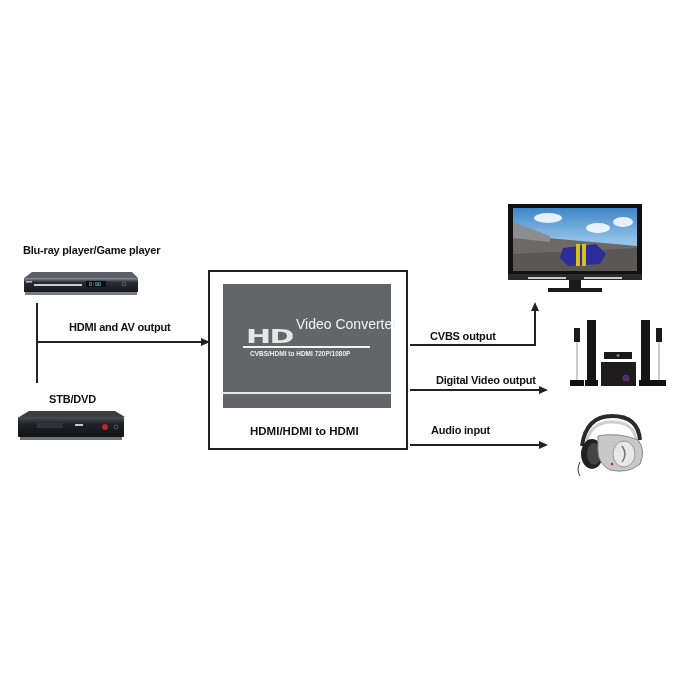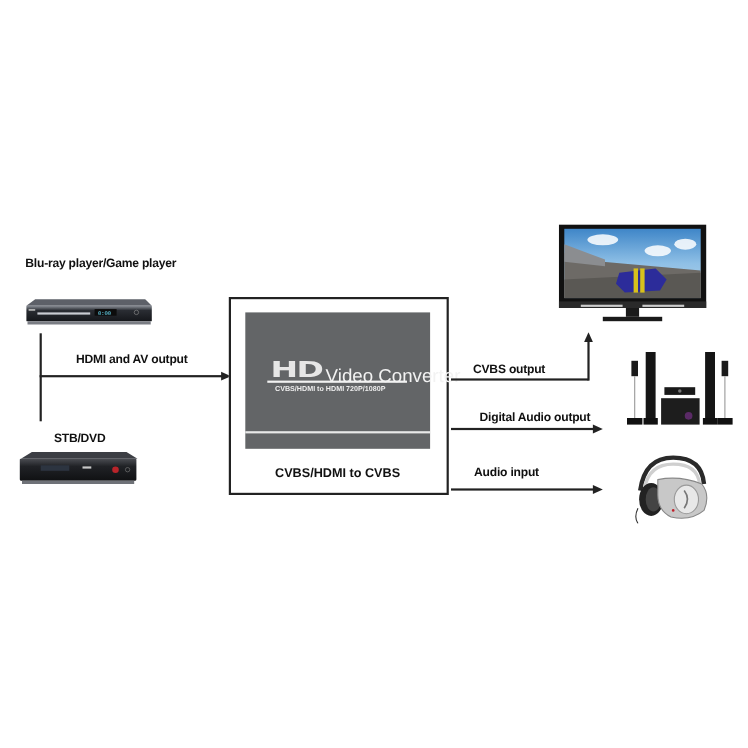--- a/index.html
+++ b/index.html
@@ -5,30 +5,30 @@
   html,body{margin:0;padding:0;background:#fff;}
   body{width:680px;height:680px;position:relative;overflow:hidden;font-family:"Liberation Sans",sans-serif;}
   .lbl{position:absolute;font-size:11px;font-weight:bold;color:#111;white-space:nowrap;letter-spacing:-0.2px;}
   .line{position:absolute;background:#222;}
   .arrow-r{position:absolute;width:0;height:0;border-top:4px solid transparent;border-bottom:4px solid transparent;border-left:9px solid #222;}
   .arrow-u{position:absolute;width:0;height:0;border-left:4px solid transparent;border-right:4px solid transparent;border-bottom:9px solid #222;}
   .box{position:absolute;left:208px;top:270px;width:200px;height:180px;border:2px solid #222;box-sizing:border-box;background:#fff;}
   .panel{position:absolute;left:223px;top:284px;width:168px;height:124px;background:#636567;}
   .panel-sep{position:absolute;left:223px;top:392px;width:168px;height:1.5px;background:#e8e8e8;}
   .hd-logo{position:absolute;left:246px;top:326px;font-family:"DejaVu Sans",sans-serif;font-weight:900;font-size:20px;color:#e6e6e6;letter-spacing:-1px;transform:scaleX(1.5);transform-origin:left center;line-height:1;}
-  .vc{position:absolute;left:296px;top:332px;font-size:17px;color:#f2f2f2;white-space:nowrap;}
+  .vc{position:absolute;left:296px;top:316px;font-size:14px;color:#f2f2f2;white-space:nowrap;}
   .underline{position:absolute;left:243px;top:346px;width:127px;height:1.5px;background:#f2f2f2;}
   .sub{position:absolute;left:250px;top:350px;font-size:6.5px;font-weight:bold;color:#eee;white-space:nowrap;}
   .box-caption{position:absolute;left:250px;top:425px;font-size:11.5px;font-weight:bold;color:#111;white-space:nowrap;}
   svg{position:absolute;}
 </style>
 </head>
 <body>
 
-<div class="lbl" style="left:23px;top:234px;text-align:right;">Blu-ray player/Game player</div>
+<div class="lbl" style="left:23px;top:244px;text-align:right;">Blu-ray player/Game player</div>
 <div class="lbl" style="left:49px;top:393px;">STB/DVD</div>
 
 <svg style="left:22px;top:270px;" width="118" height="30" viewBox="0 0 118 30">
   <defs>
     <linearGradient id="bg1" x1="0" y1="0" x2="0" y2="1">
       <stop offset="0" stop-color="#8a8e96"></stop>
         <stop offset="0.3" stop-color="#2a2d33"></stop>
         <stop offset="1" stop-color="#15171b"></stop>
     </linearGradient>
   </defs>
@@ -64,30 +64,30 @@
 <div class="arrow-r" style="left:201px;top:337.5px;"></div>
 <div class="lbl" style="left:69px;top:321px;">HDMI and AV output</div>
 
 <div class="box"></div>
 <div class="panel"></div>
 <div class="hd-logo">HD</div>
 <div class="vc">Video Converter</div>
 <div class="underline"></div>
 <div class="sub">CVBS/HDMI to HDMI 720P/1080P</div>
 <div class="panel-sep"></div>
-<div class="box-caption">CVBS/HDMI to CVBS</div>
+<div class="box-caption">HDMI/HDMI to HDMI</div>
 
 <div class="line" style="left:410px;top:344px;width:125px;height:1.5px;"></div>
 <div class="line" style="left:534px;top:310px;width:1.5px;height:35.5px;"></div>
 <div class="arrow-u" style="left:530.7px;top:302px;"></div>
 <div class="lbl" style="left:430px;top:330px;">CVBS output</div>
 
 <div class="line" style="left:410px;top:389px;width:130px;height:1.5px;"></div>
 <div class="arrow-r" style="left:539px;top:385.7px;"></div>
-<div class="lbl" style="left:436px;top:374px;">Digital Audio output</div>
+<div class="lbl" style="left:436px;top:374px;">Digital Video output</div>
 
 <div class="line" style="left:410px;top:444px;width:130px;height:1.5px;"></div>
 <div class="arrow-r" style="left:539px;top:440.7px;"></div>
 <div class="lbl" style="left:431px;top:424px;">Audio input</div>
 
 <svg style="left:508px;top:204px;" width="136" height="96" viewBox="0 0 136 96">
   <defs>
     <linearGradient id="sky" x1="0" y1="0" x2="0" y2="1">
       <stop offset="0" stop-color="#3f86c8"></stop>
         <stop offset="0.5" stop-color="#8fc0e6"></stop>

